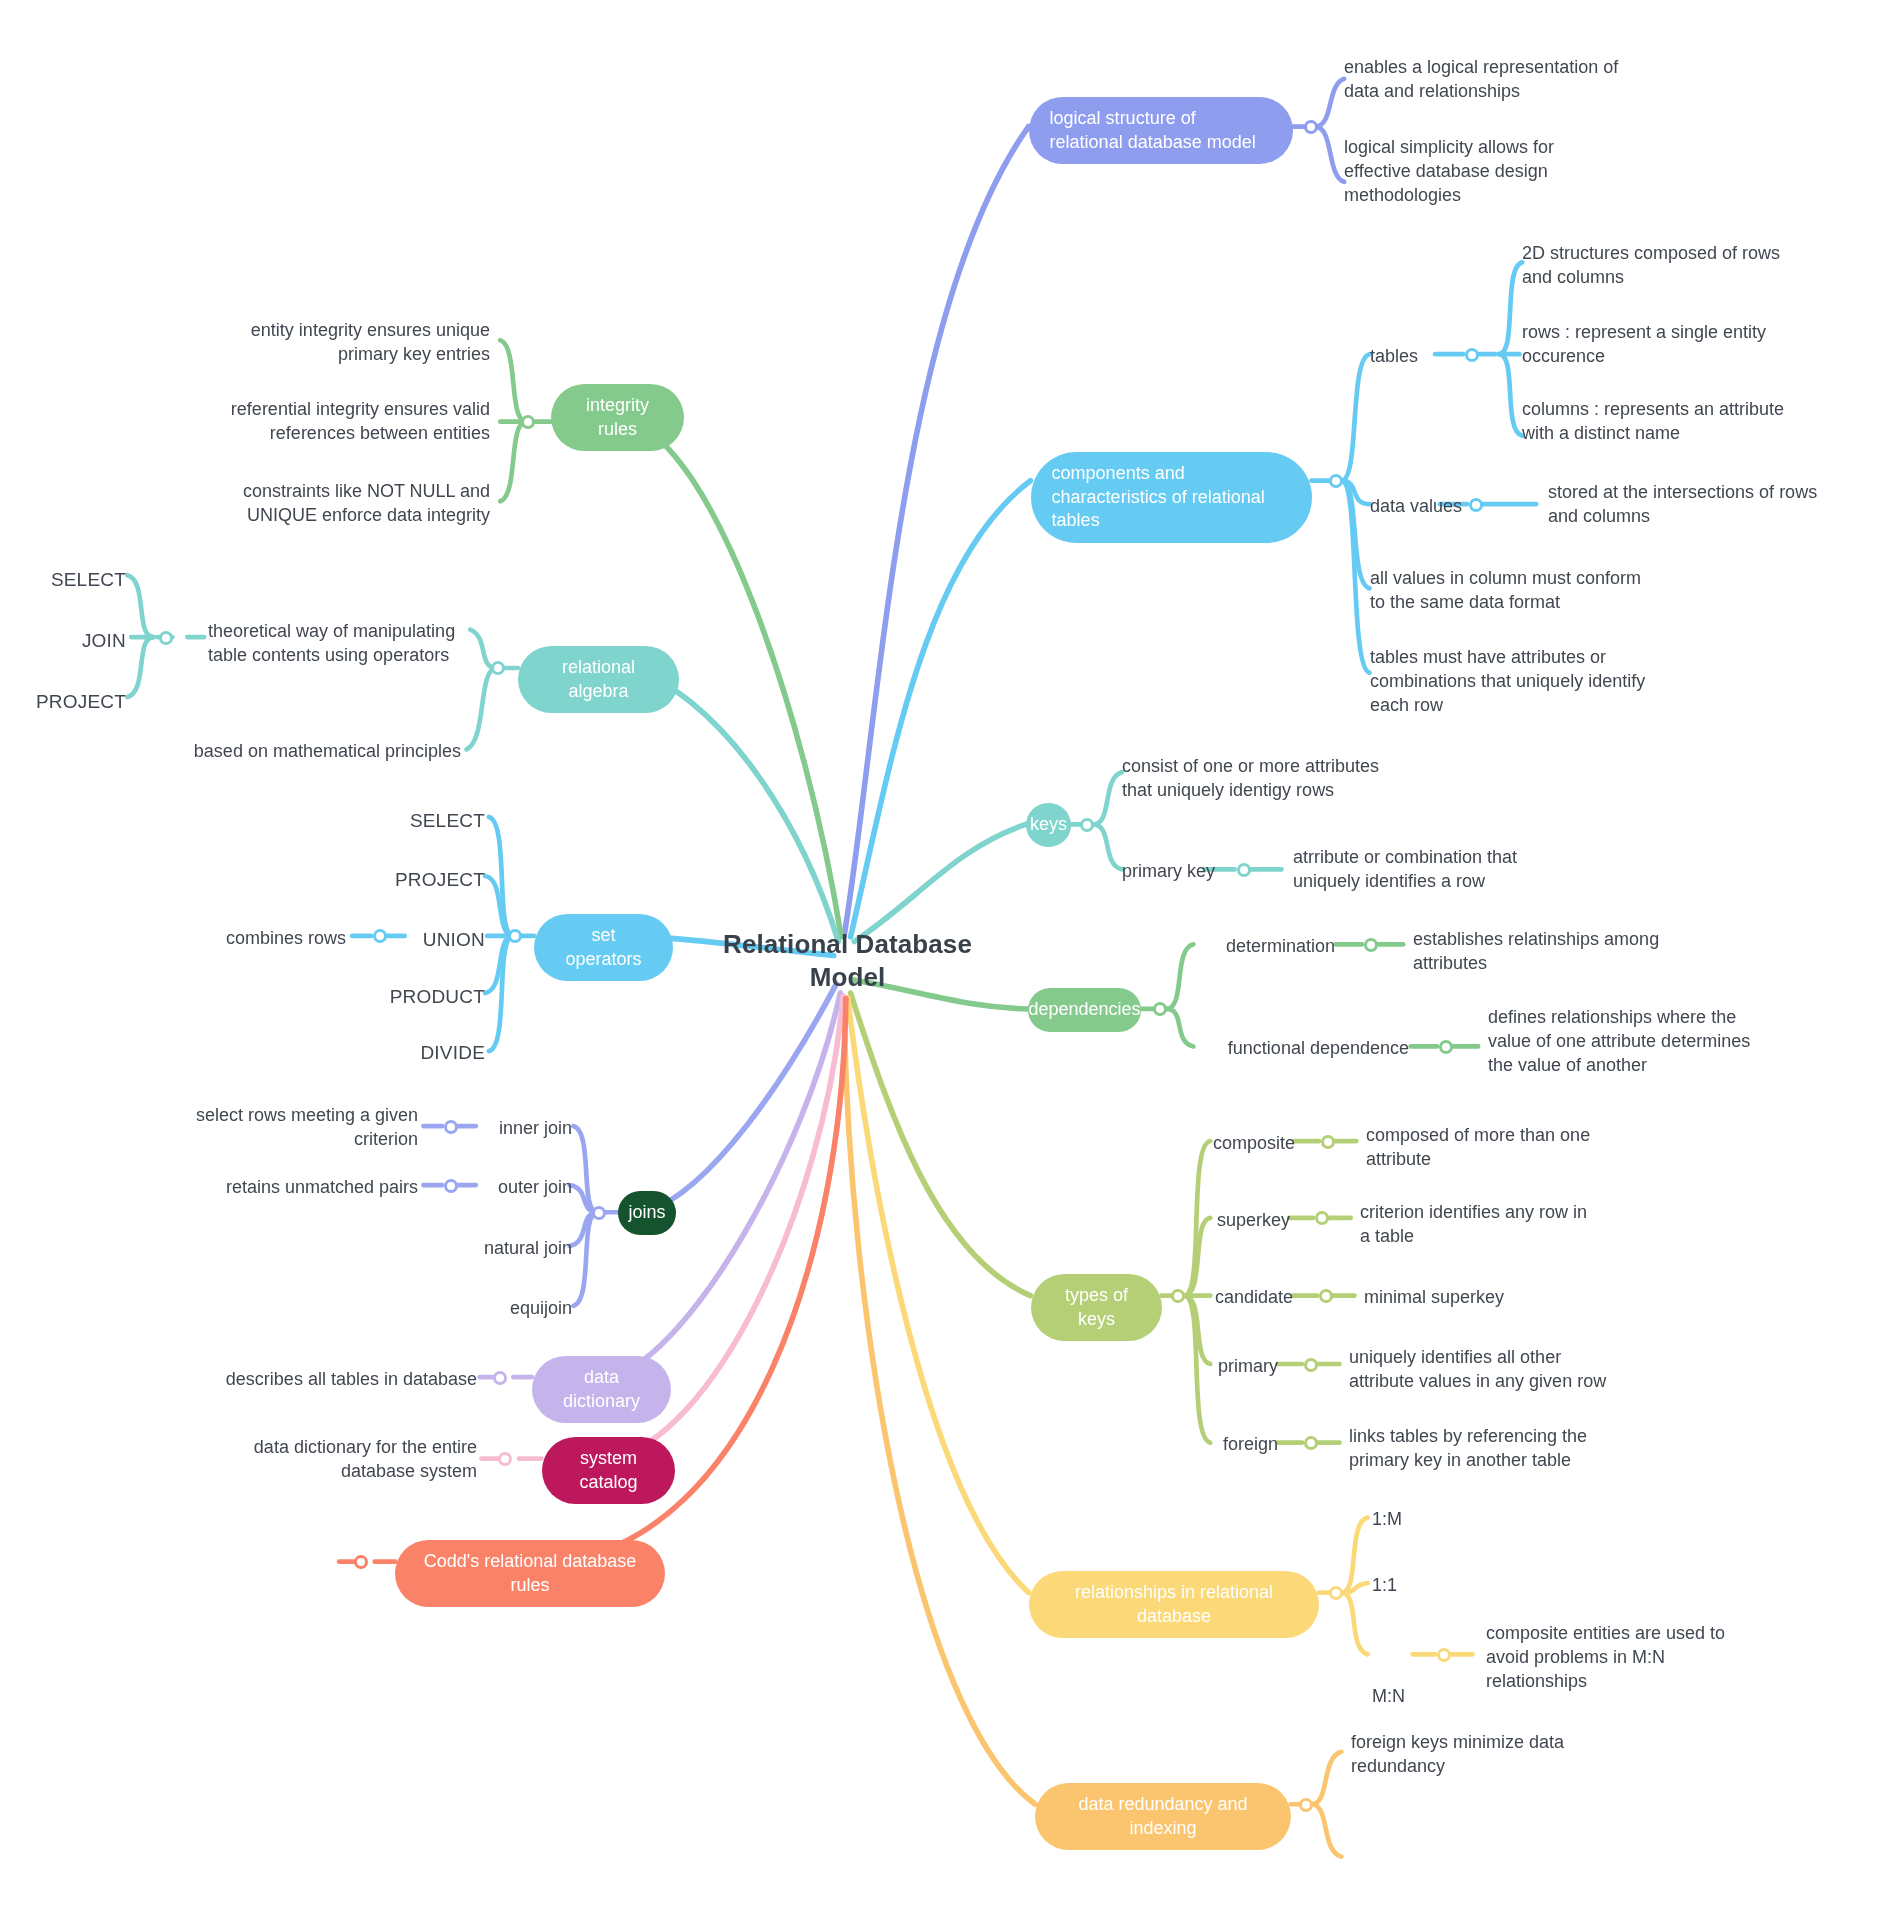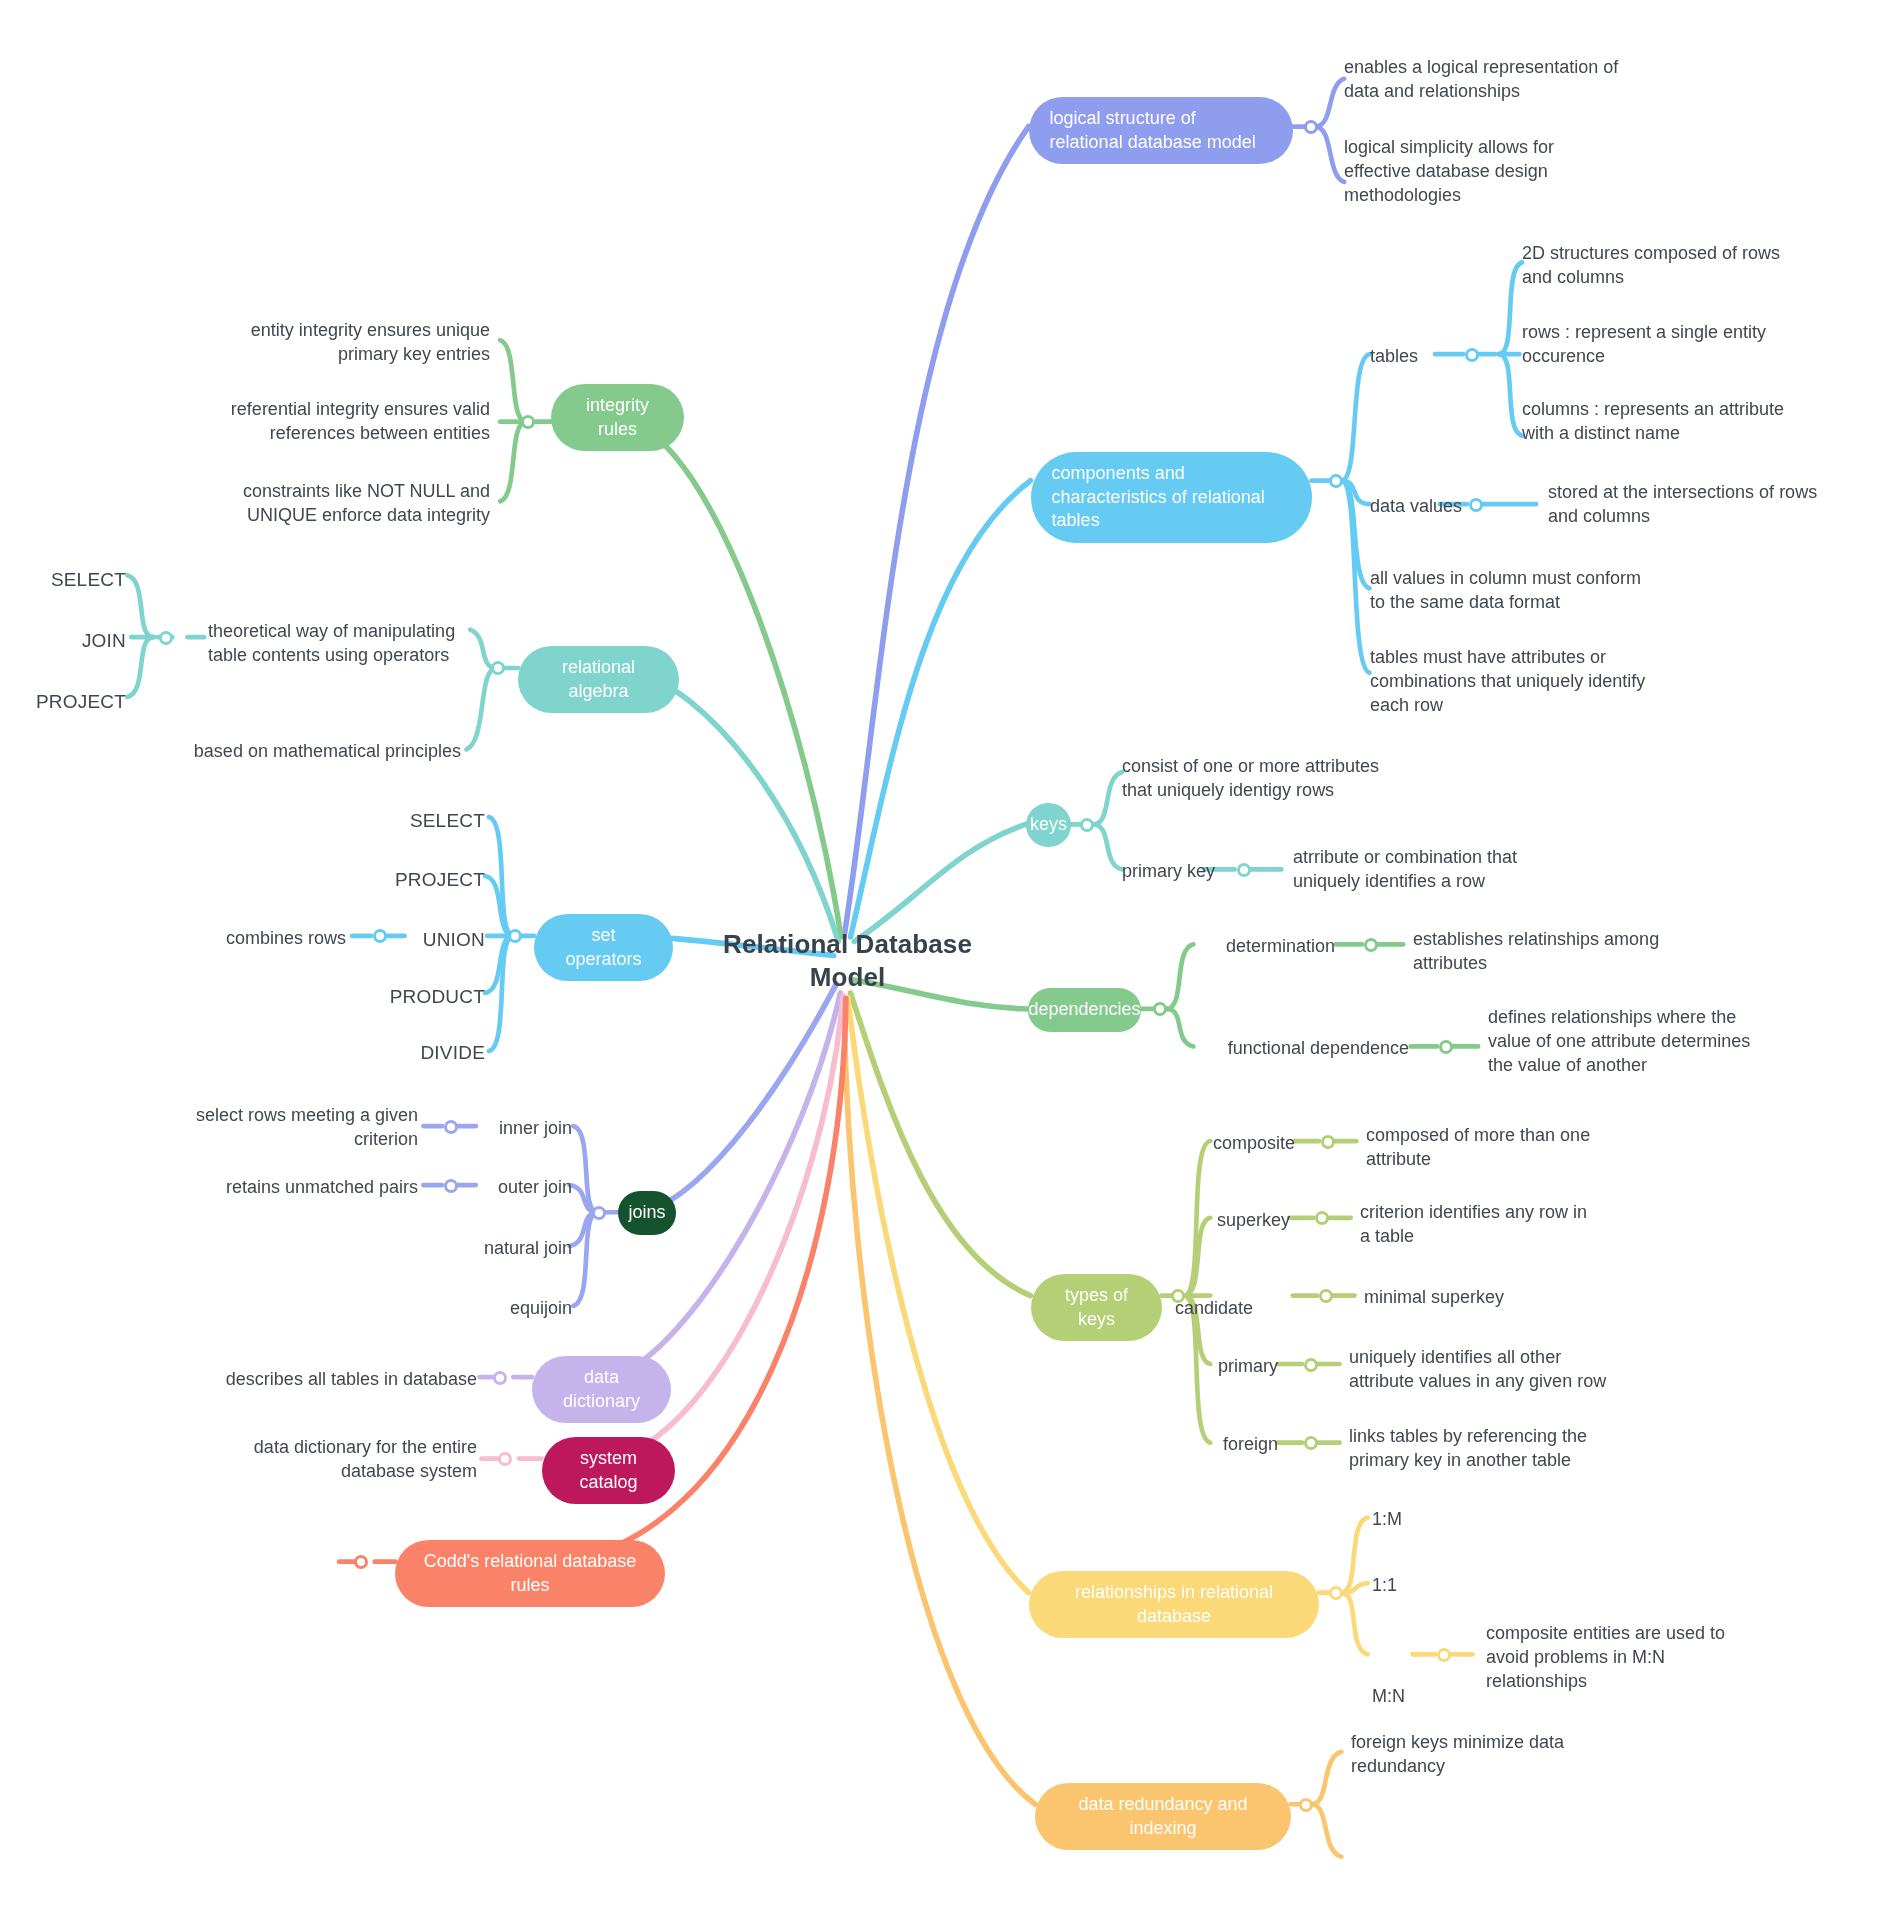--- a/index.html
+++ b/index.html
@@ -250,21 +250,21 @@
   <div class="leaf l" style="left:1488px;top:1006px;width:281px;">defines relationships where the value of one attribute determines the value of another</div>
 
   <div class="leaf r" style="left:1164px;top:1132px;width:131px;">composite</div>
   <div class="dot" style="left:1321px;top:1135px;width:14px;height:14px;border:3.7px solid #b5cf76;"></div>
   <div class="leaf l" style="left:1366px;top:1124px;width:234px;">composed of more than one attribute</div>
 
   <div class="leaf r" style="left:1164px;top:1209px;width:126px;">superkey</div>
   <div class="dot" style="left:1315px;top:1211px;width:14px;height:14px;border:3.7px solid #b5cf76;"></div>
   <div class="leaf l" style="left:1360px;top:1201px;width:234px;">criterion identifies any row in a table</div>
 
-  <div class="leaf r" style="left:1124px;top:1286px;width:129px;margin-top:11px;">candidate</div>
+  <div class="leaf r" style="left:1164px;top:1286px;width:129px;">candidate</div>
   <div class="dot" style="left:1319px;top:1289px;width:14px;height:14px;border:3.7px solid #b5cf76;"></div>
   <div class="leaf l" style="left:1364px;top:1286px;width:234px;">minimal superkey</div>
 
   <div class="leaf r" style="left:1164px;top:1355px;width:114px;">primary</div>
   <div class="dot" style="left:1304px;top:1358px;width:14px;height:14px;border:3.7px solid #b5cf76;"></div>
   <div class="leaf l" style="left:1349px;top:1346px;width:272px;">uniquely identifies all other attribute values in any given row</div>
 
   <div class="leaf r" style="left:1164px;top:1433px;width:114px;">foreign</div>
   <div class="dot" style="left:1304px;top:1436px;width:14px;height:14px;border:3.7px solid #b5cf76;"></div>
   <div class="leaf l" style="left:1349px;top:1425px;width:262px;">links tables by referencing the primary key in another table</div>

